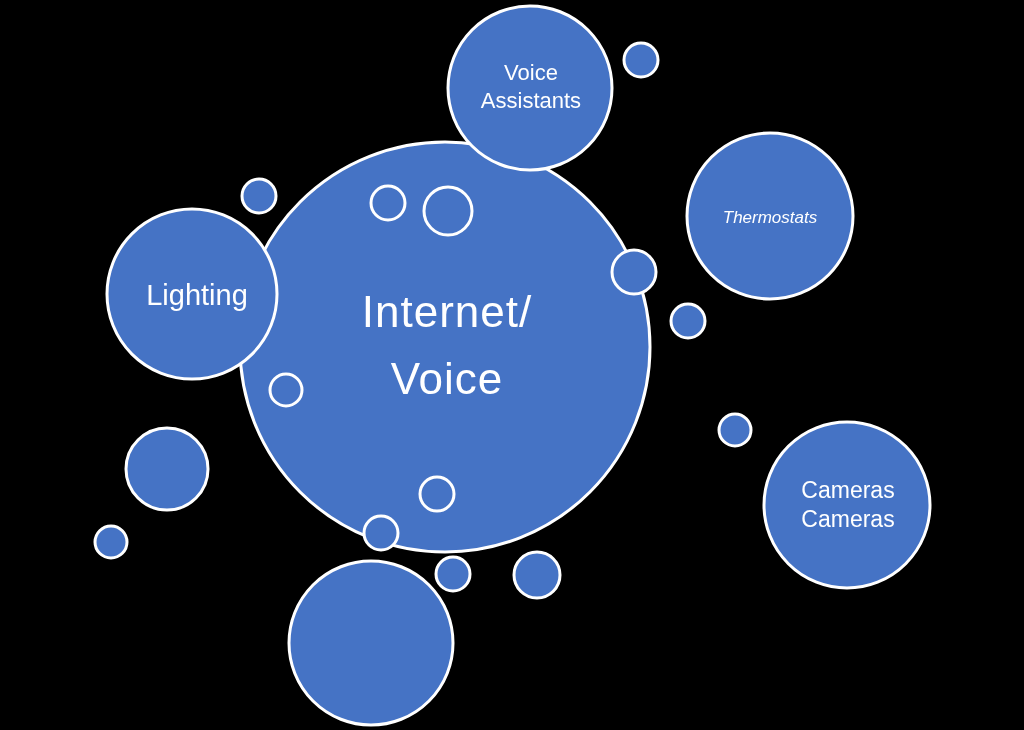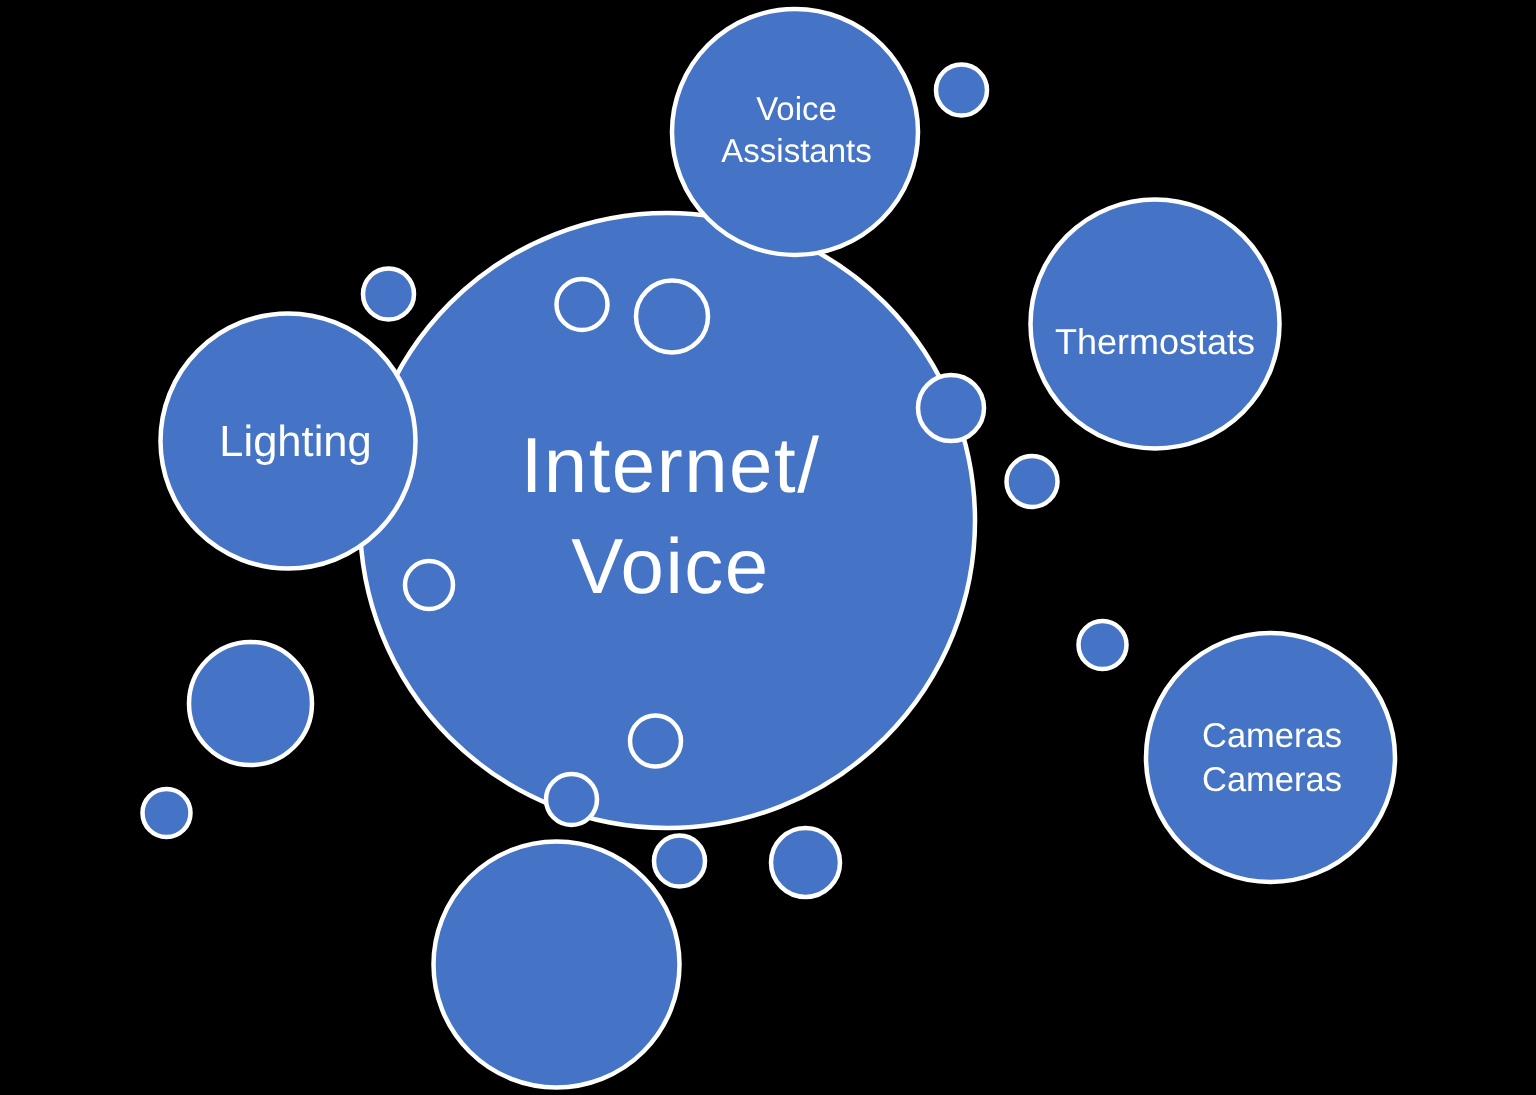--- a/index.html
+++ b/index.html
@@ -28,23 +28,23 @@
     stroke-width: 3px;
   }
   .label {
     position: absolute;
     transform: translate(-50%, -50%);
     color: #FFFFFF;
     text-align: center;
     white-space: nowrap;
     font-family: "Liberation Sans", sans-serif;
   }
-  .hub-label        { left: 447px; top: 345px; font-size: 52px; line-height: 67px; letter-spacing: 1px; }
+  .hub-label        { left: 447px; top: 345px; font-size: 44px; line-height: 67px; letter-spacing: 1px; }
   .voice-label      { left: 531px; top: 87px;  font-size: 22px; line-height: 28px; }
-  .thermostats-label{ left: 770px; top: 229px; font-size: 24px; line-height: 24px; }
+  .thermostats-label{ left: 770px; top: 218px; font-size: 17px; line-height: 24px; font-style: italic; }
   .lighting-label   { left: 197px; top: 295px; font-size: 29px; line-height: 34px; text-align: right; }
   .security-label   { left: 848px; top: 505px; font-size: 23px; line-height: 29px; }
   .refrig-label     { left: 373px; top: 650px; font-size: 17px; line-height: 22px; }
 </style>
 </head>
 <body>
 
 <div class="stage">
 
   <svg width="1024" height="730" viewBox="0 0 1024 730">

